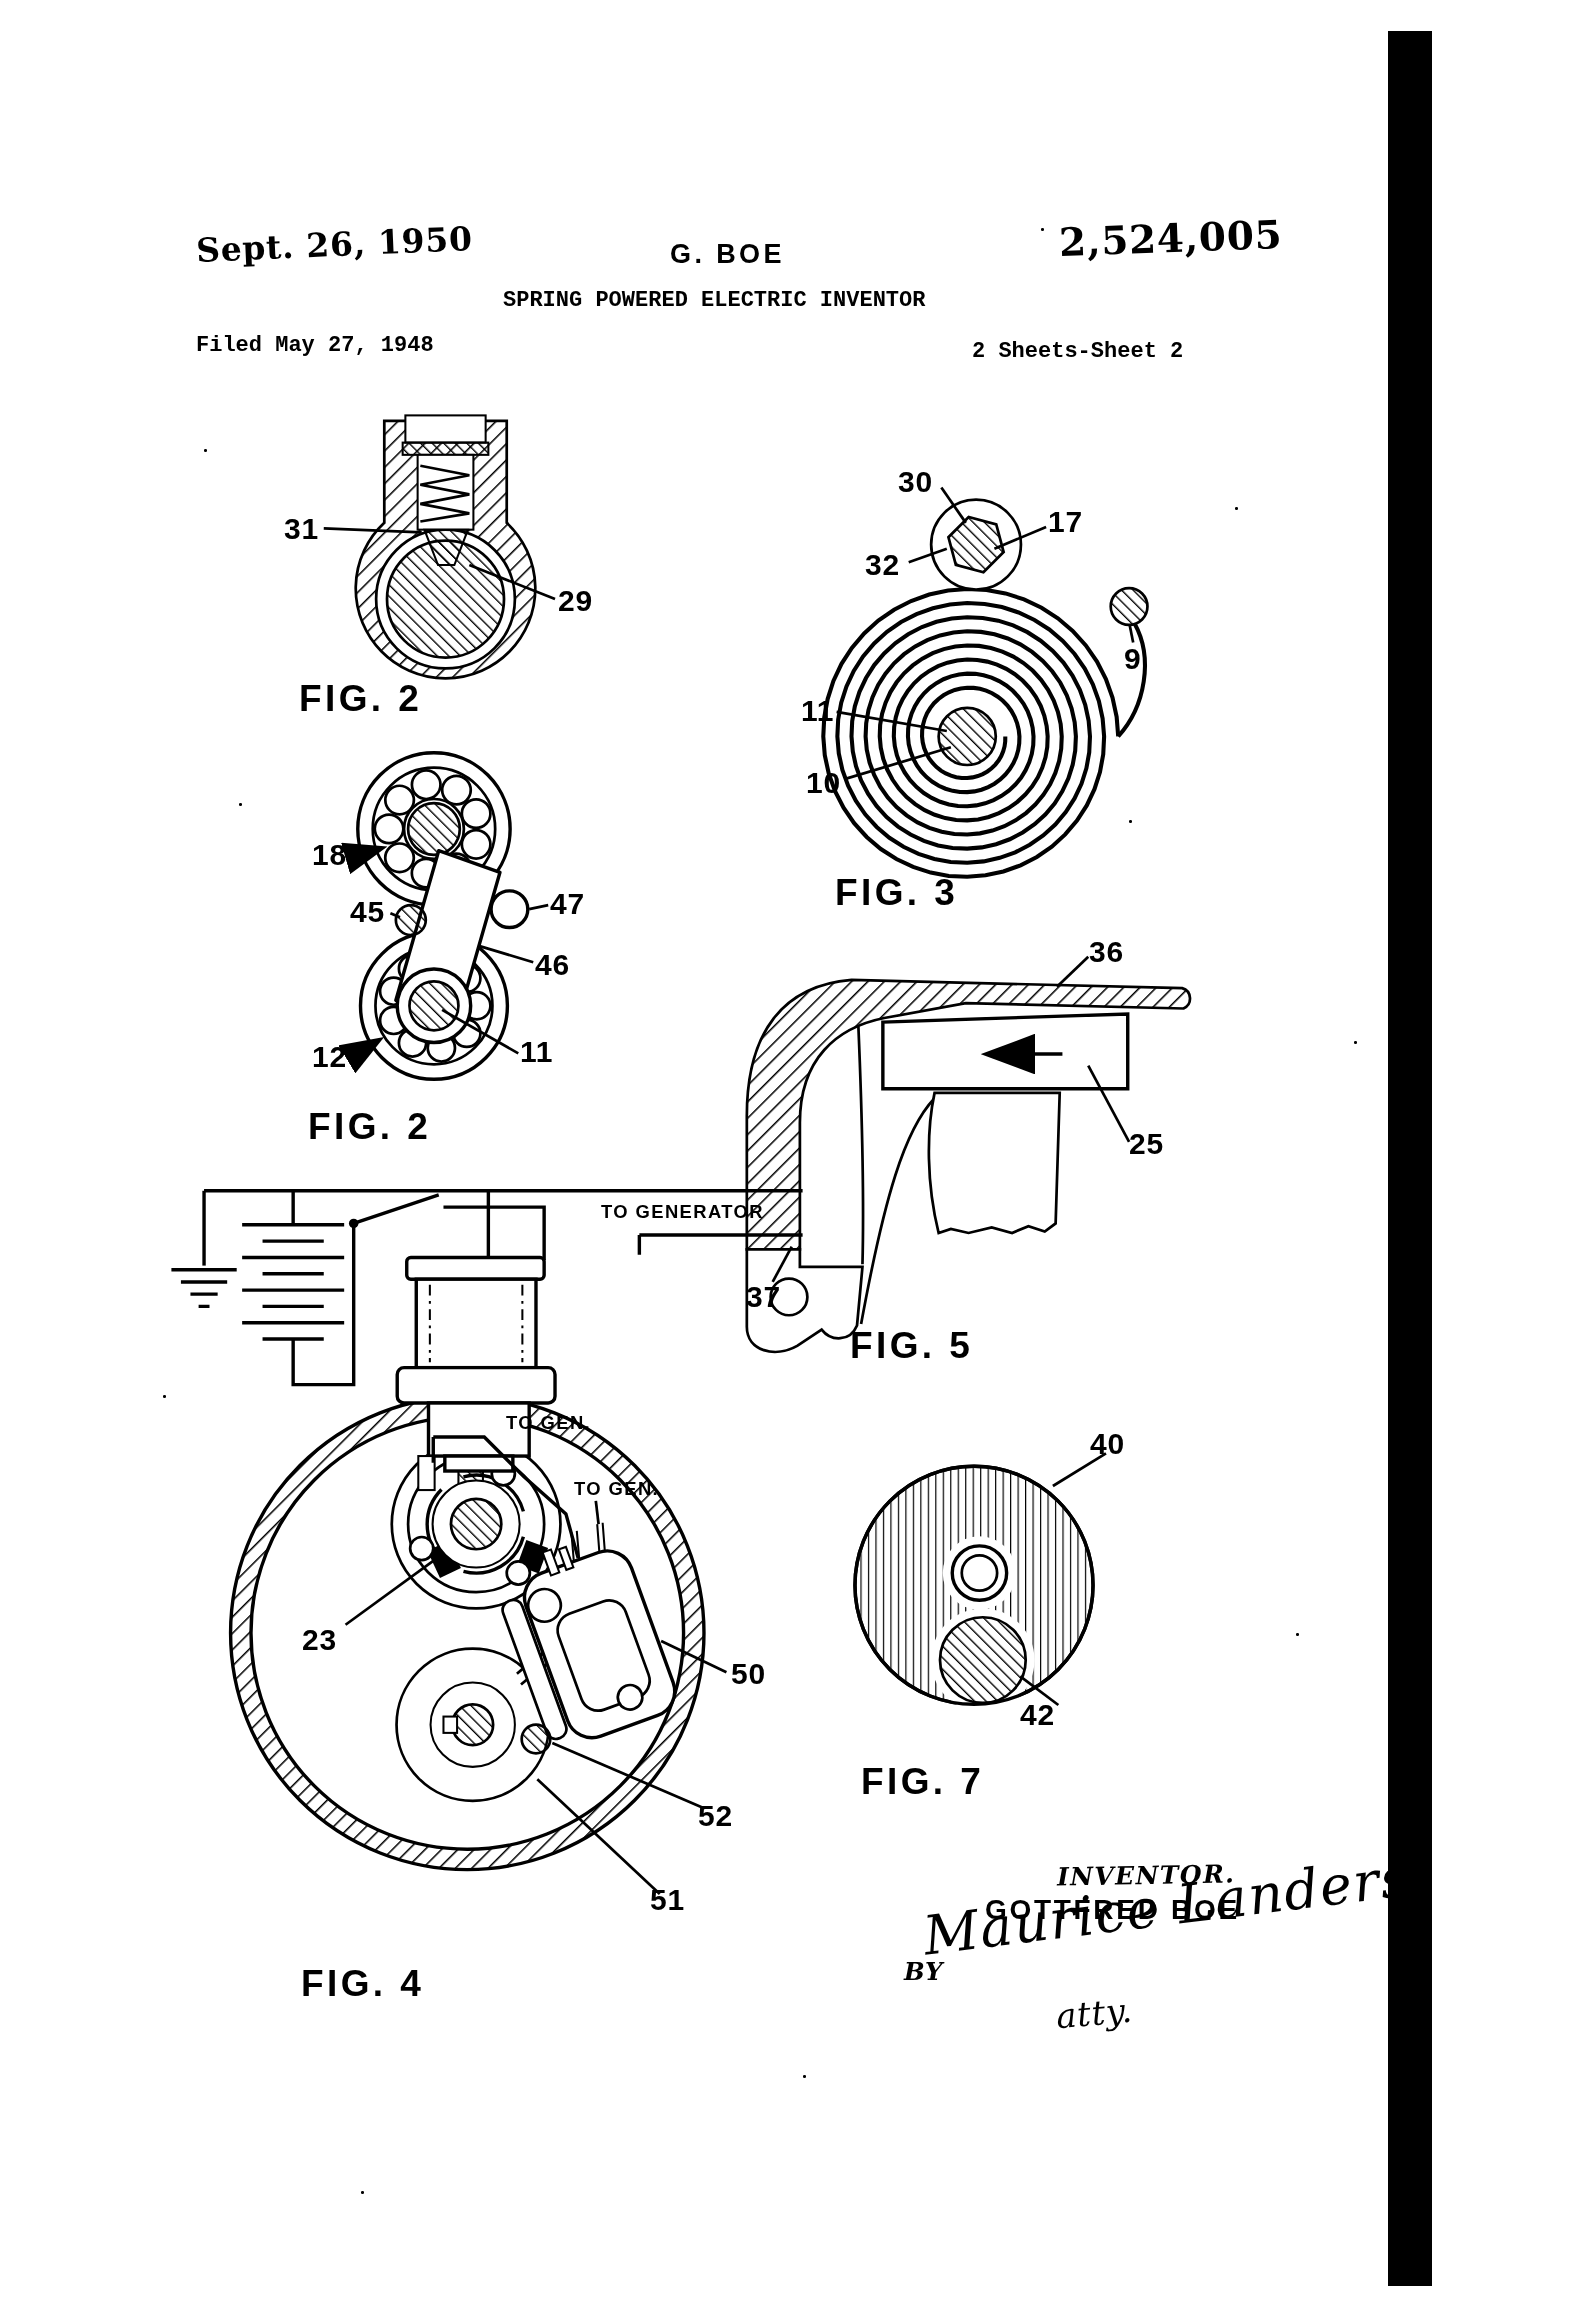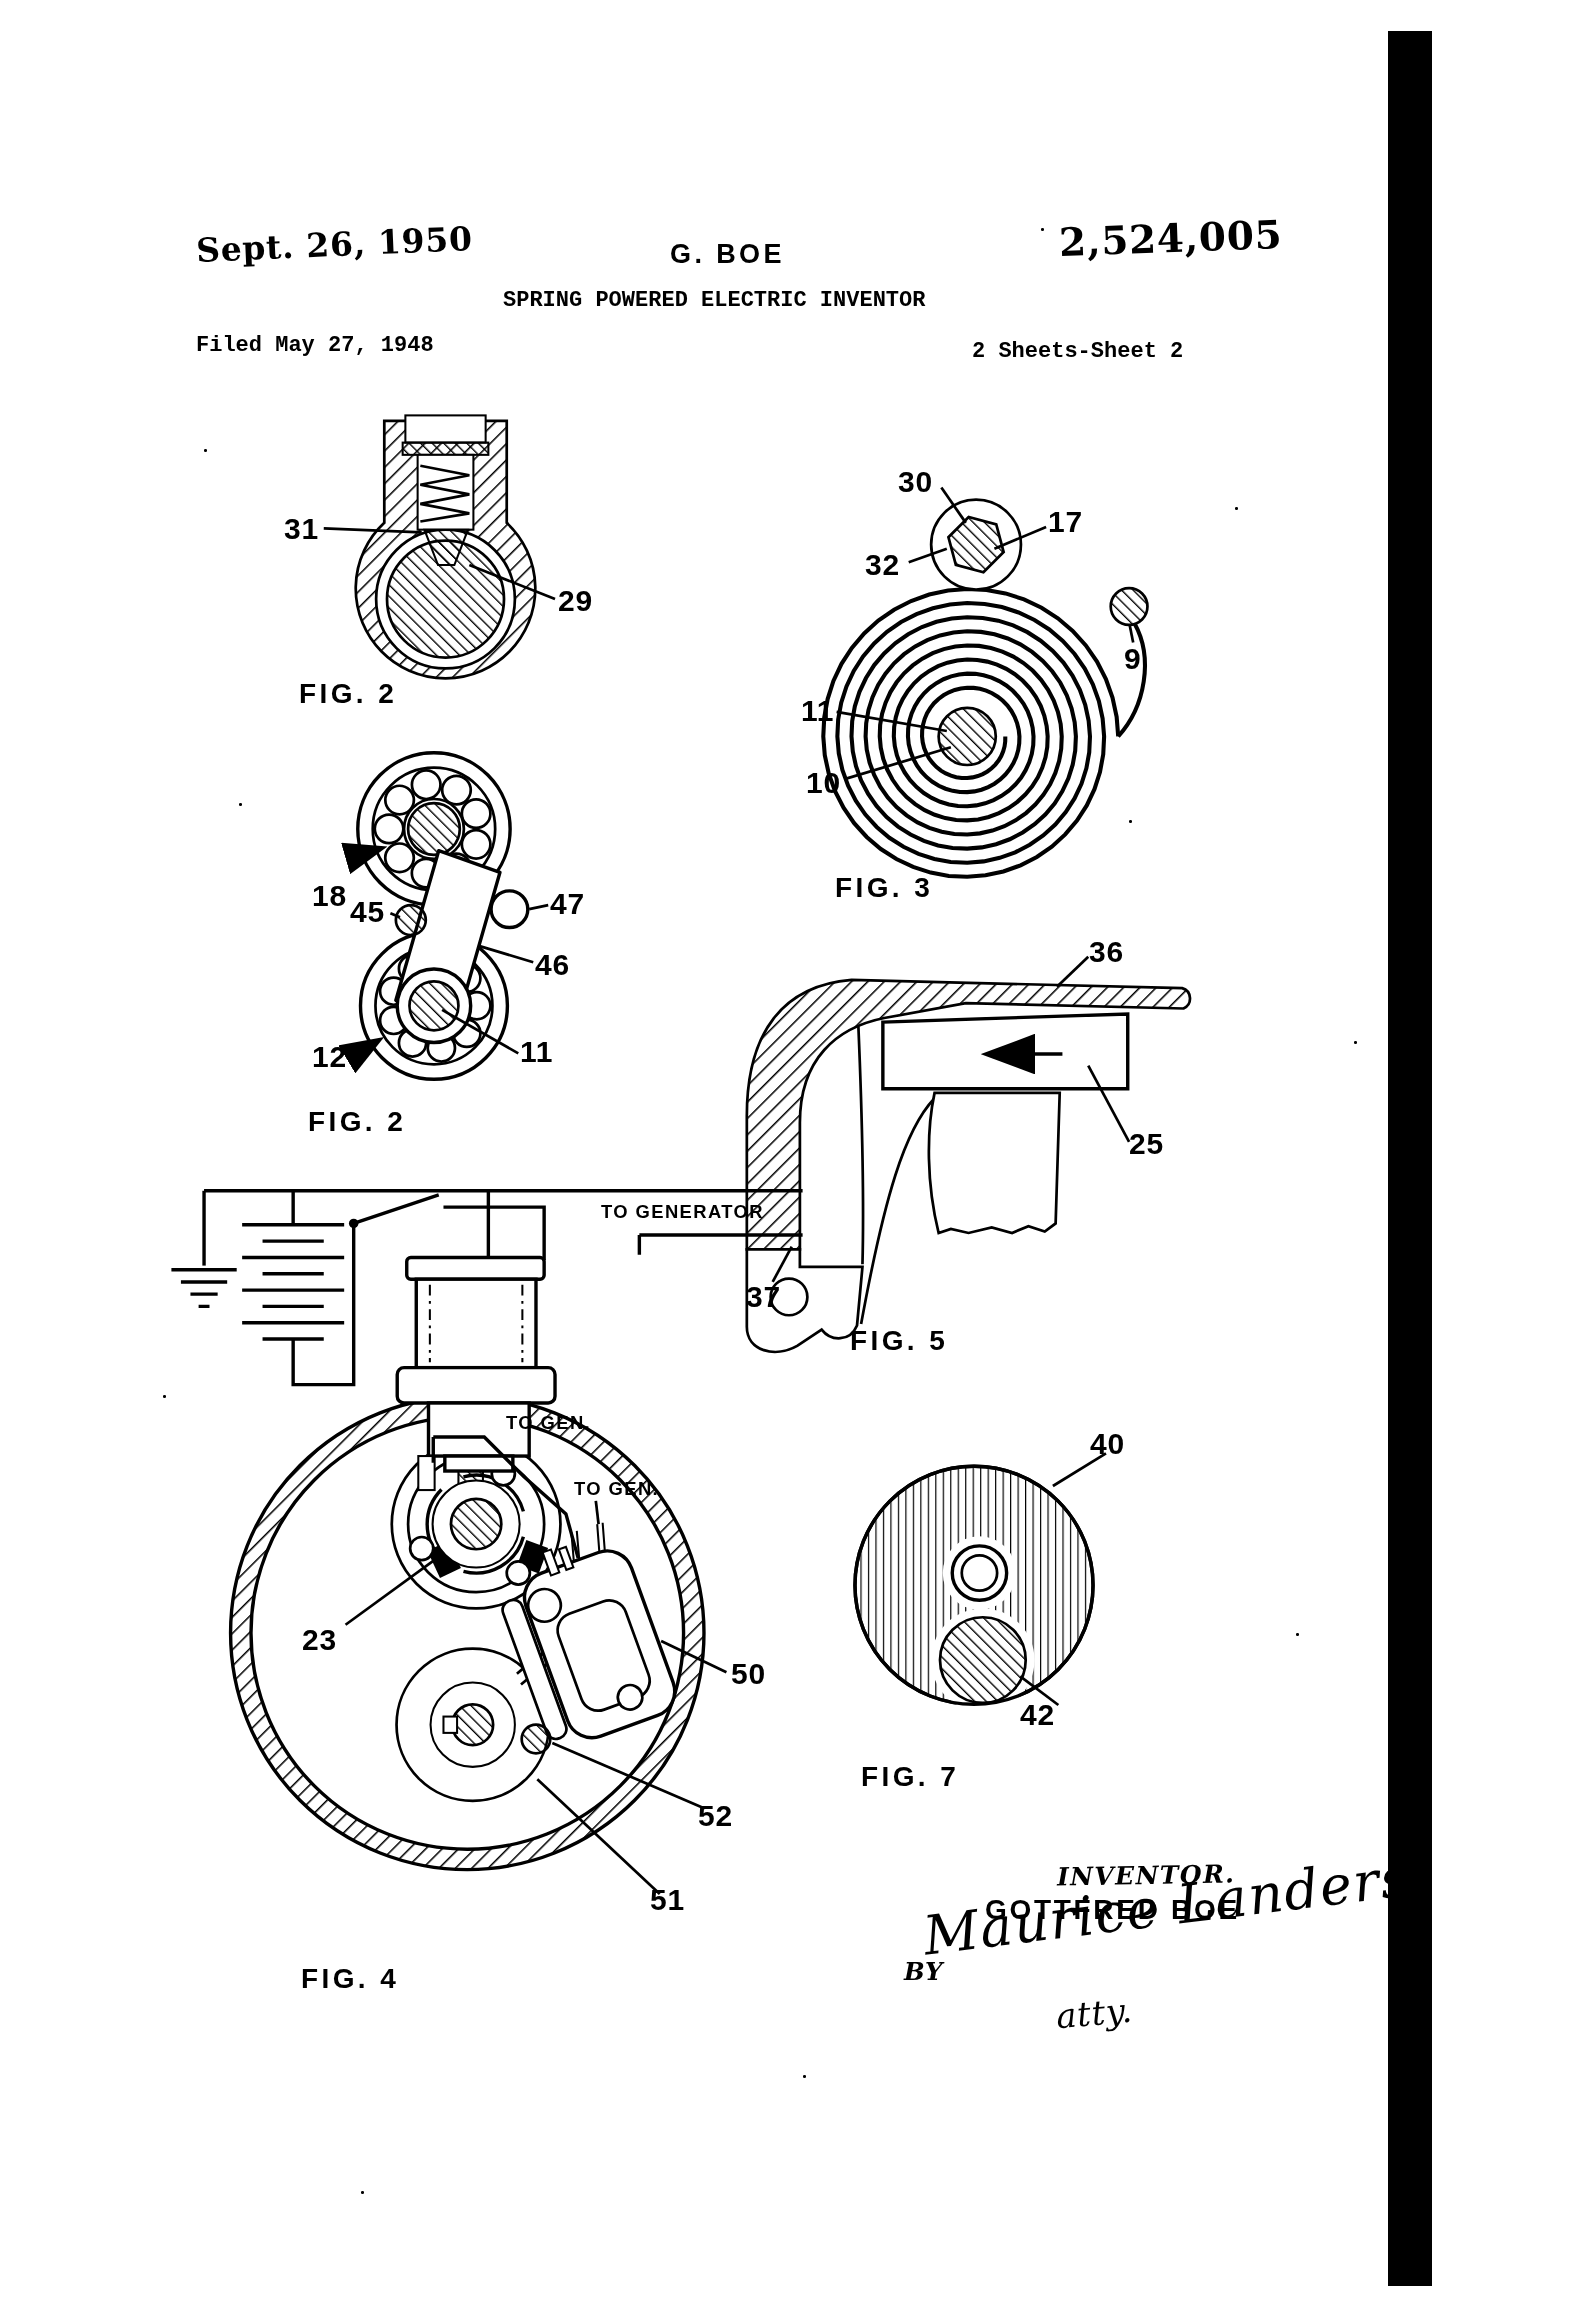--- a/index.html
+++ b/index.html
@@ -1,20 +1,20 @@
 <!DOCTYPE html>
 <html style="font-size:11px"><head>
 <meta charset="utf-8">
 <style>
   html,body{margin:0;padding:0;background:#888;}
   #page{position:relative;width:1578px;height:2319px;background:#ffffff;overflow:hidden;
         font-family:"Liberation Sans",sans-serif;color:#000;}
   .lbl{position:absolute;color:#000;font:700 30px "Liberation Sans",sans-serif;
        white-space:nowrap;letter-spacing:0.7px;}
-  .cap{font-size:28px;letter-spacing:3.4px;}
+  .cap{font-size:37px;letter-spacing:3.4px;}
   .wire{font-size:18.4px;letter-spacing:1.4px;}
   .hdr-date{font:700 33px "DejaVu Serif",serif;transform:rotate(-2.5deg);}
   .hdr-name{font:700 27px "Liberation Sans",sans-serif;letter-spacing:3.4px;}
   .hdr-num{font:700 39px "DejaVu Serif",serif;transform:rotate(-2deg);}
   .hdr-mono{font:700 22px "Liberation Mono",monospace;letter-spacing:0px;}
   .inv-lbl{font:700 italic 25px "DejaVu Serif",serif;letter-spacing:1.4px;transform:rotate(-1deg);}
   .inv-name{font:700 28px "Liberation Sans",sans-serif;letter-spacing:2.7px;}
   .by-lbl{font:700 italic 24.5px "DejaVu Serif",serif;margin-left:35px;}
   .sig{font:italic 54px "DejaVu Serif",serif;transform:rotate(-7deg);transform-origin:left top;letter-spacing:1.4px;}
   .atty{font:italic 34px "DejaVu Serif",serif;transform:rotate(-5deg);}
@@ -239,21 +239,21 @@
   <div class="lbl hdr-name" style="left:670px;top:239px">G. BOE</div>
   <div class="lbl hdr-num" style="left:1059px;top:215px">2,524,005</div>
   <div class="lbl hdr-mono" style="left:503px;top:288px">SPRING POWERED ELECTRIC INVENTOR</div>
   <div class="lbl hdr-mono" style="left:196px;top:333px">Filed May 27, 1948</div>
   <div class="lbl hdr-mono" style="left:972px;top:339px">2 Sheets-Sheet 2</div>
 
   <div class="lbl" style="left:284px;top:512px">31</div>
   <div class="lbl" style="left:558px;top:584px">29</div>
   <div class="lbl cap" style="left:299px;top:678px">FIG. 2</div>
 
-  <div class="lbl" style="left:312px;top:879px">18</div>
+  <div class="lbl" style="left:312px;top:838px">18</div>
   <div class="lbl" style="left:350px;top:895px">45</div>
   <div class="lbl" style="left:550px;top:887px">47</div>
   <div class="lbl" style="left:535px;top:948px">46</div>
   <div class="lbl" style="left:312px;top:1040px">12</div>
   <div class="lbl" style="left:520px;top:1035px">11</div>
   <div class="lbl cap" style="left:308px;top:1106px">FIG. 2</div>
 
   <div class="lbl" style="left:898px;top:465px">30</div>
   <div class="lbl" style="left:1048px;top:505px">17</div>
   <div class="lbl" style="left:865px;top:548px">32</div>

